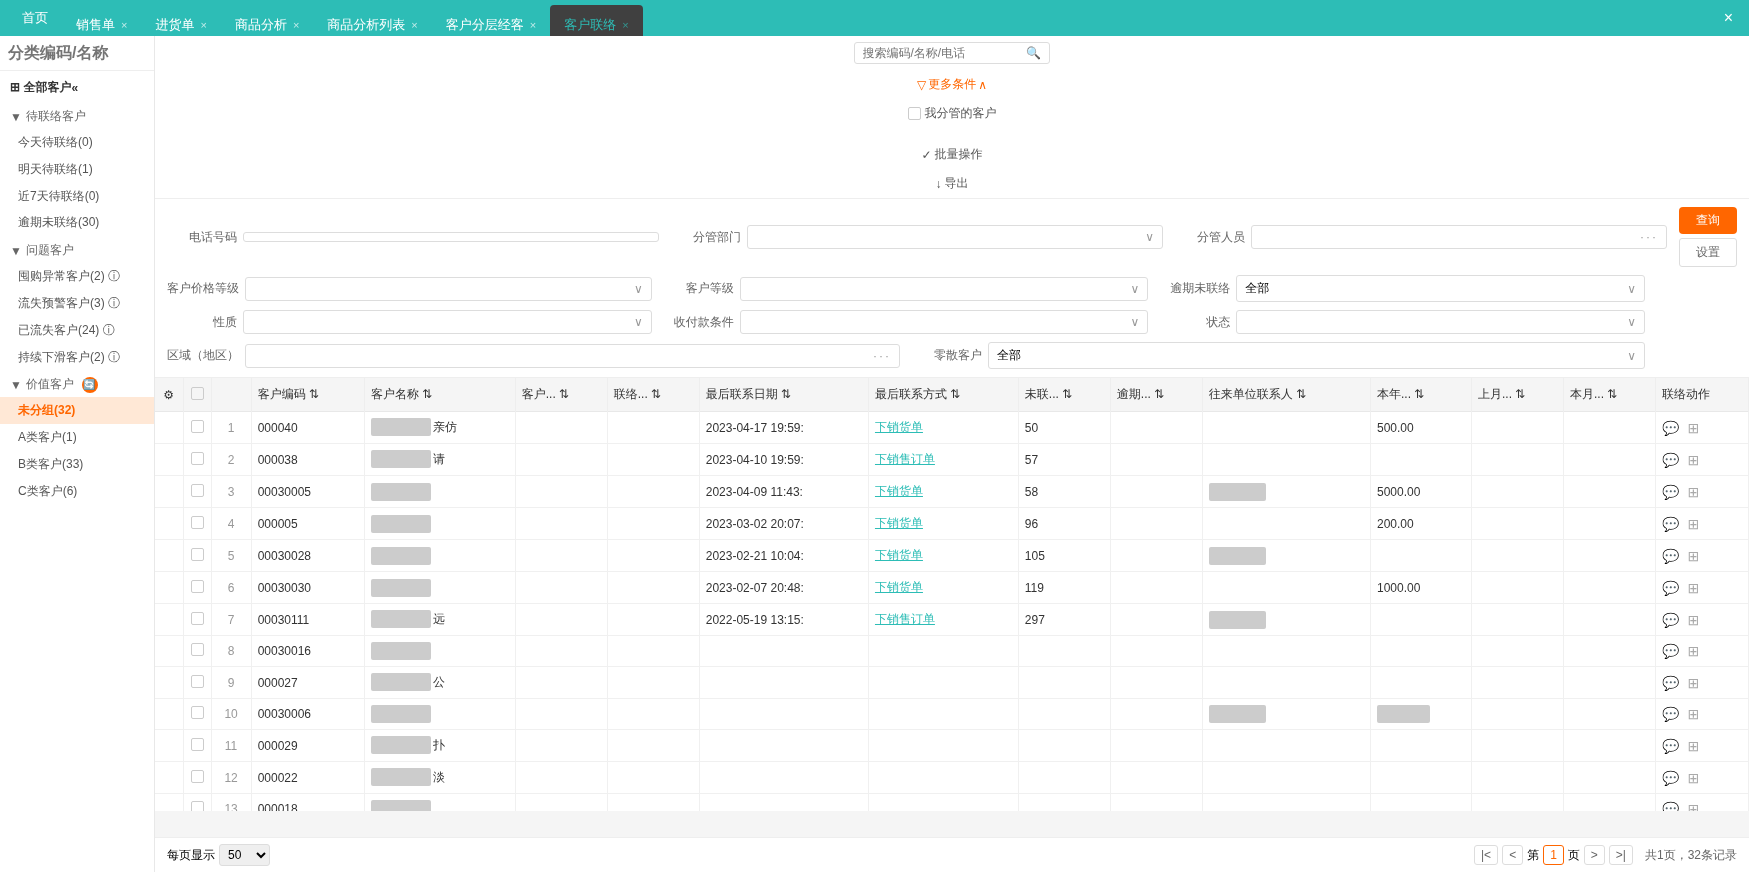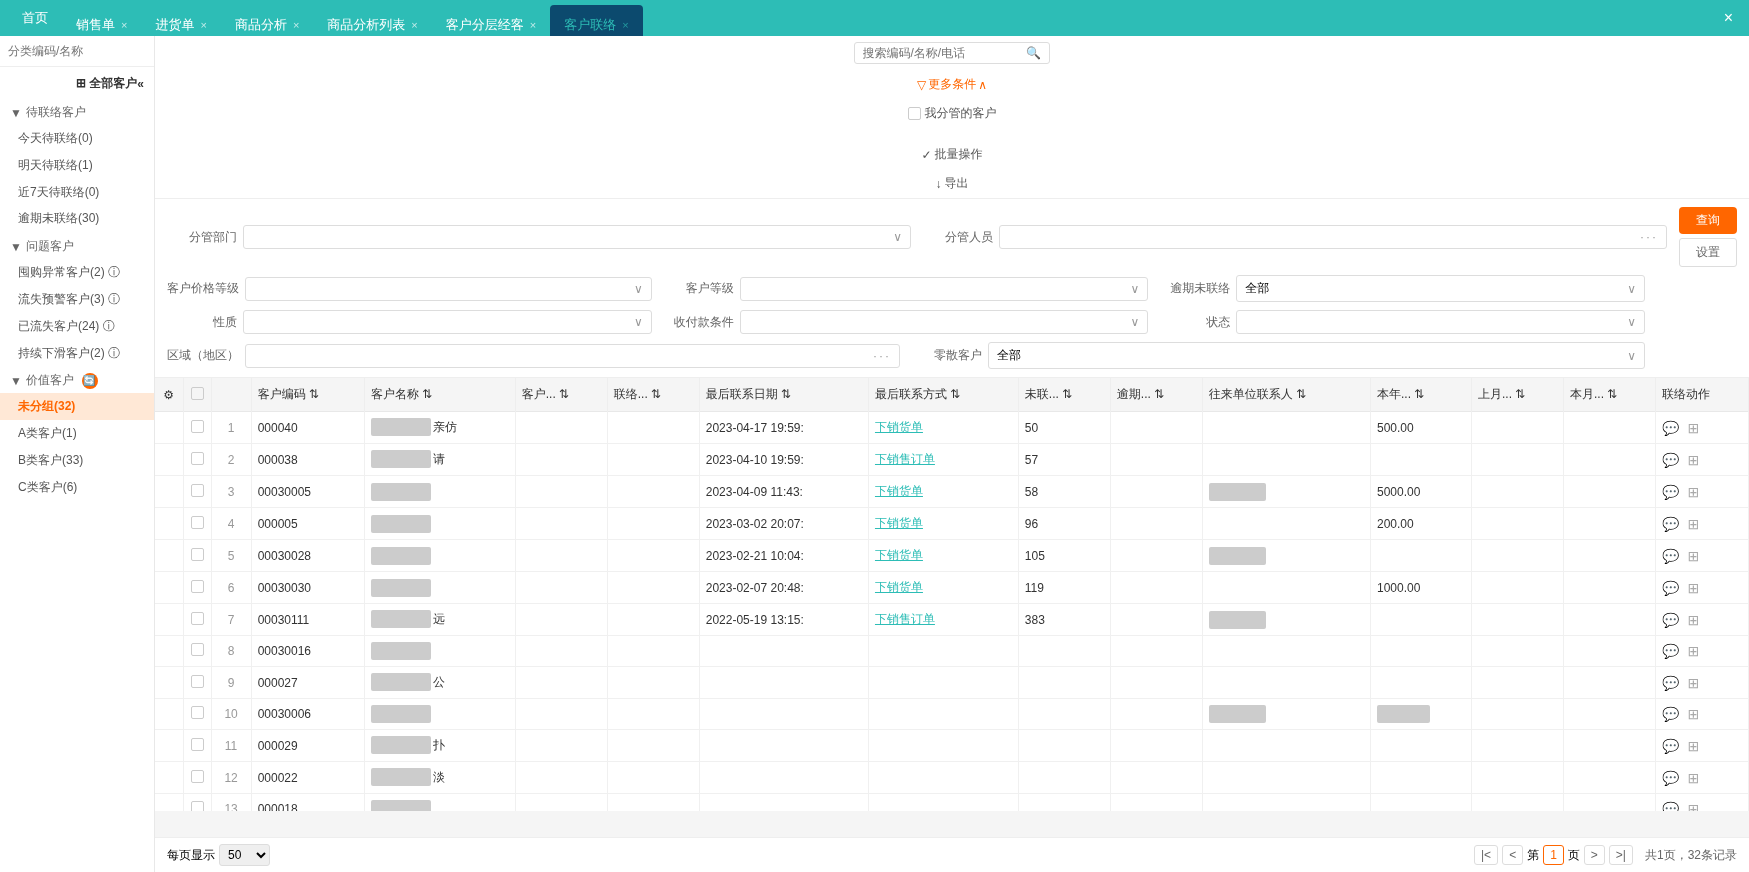--- a/index.html
+++ b/index.html
@@ -20,21 +20,21 @@
       color: #fff;
       cursor: pointer;
       display: flex;
       align-items: center;
       gap: 4px;
       font-size: 13px;
       white-space: nowrap;
       margin-top: 14px;
     }
     .top-nav .tab.active {
-      background: #0c4a6e;
+      background: #404040;
       color: #2dbdb6;
       border-radius: 4px 4px 0 0;
       justify-content: flex-end;
     }
     .top-nav .tab .close-btn {
       font-size: 11px;
       opacity: 0.7;
       margin-left: 2px;
     }
     .top-nav .home-tab {
@@ -71,27 +71,28 @@
       padding: 8px;
       display: flex;
       align-items: center;
       border-bottom: 1px solid #eee;
       gap: 4px;
     }
     .sidebar-search input {
       flex: 1;
       border: none;
       outline: none;
-      font-size: 12px;
+      font-size: 16px;
       color: #999;
+      font-weight: bold;
     }
     .sidebar-section-title {
       display: flex;
       align-items: center;
-      justify-content: flex-end;
+      justify-content: flex-start;
       padding: 8px 10px 6px;
       font-weight: bold;
       color: #333;
       cursor: pointer;
     }
     .sidebar-group-label {
       padding: 6px 10px 4px;
       color: #666;
       font-size: 11px;
       display: flex;
@@ -417,20 +418,24 @@
         <span>批量操作</span>
       </div>
       <div class="export-btn">
         <span>↓</span>
         <span>导出</span>
       </div>
     </div>
 
     <div class="advanced-filter">
       <div class="filter-row">
+        <div class="filter-field">
+          <label>电话号码</label>
+          <div class="field-input" style="border:1px solid #ddd;padding:4px 8px;flex:1;border-radius:3px;"></div>
+        </div>
         <div class="filter-field">
           <label>分管部门</label>
           <div class="field-input">
             <span></span>
               <span class="chevron">∨</span>
           </div>
         </div>
         <div class="filter-field">
           <label>分管人员</label>
           <div class="field-input">
@@ -674,21 +679,21 @@
             <tr>
     <td class="settings-col"></td>
     <td class="check-col"><span class="checkbox-custom"></span></td>
     <td class="row-num">7</td>
     <td>00030111</td>
     <td><span style="background:#ccc;color:transparent;border-radius:2px;padding:2px 20px;margin-right:2px;">&nbsp;&nbsp;&nbsp;&nbsp;&nbsp;&nbsp;</span><span style="color:#333;">远</span></td>
     <td></td>
     <td></td>
     <td>2022-05-19 13:15:</td>
     <td><span class="link-text">下销售订单</span></td>
-    <td>383</td>
+    <td>297</td>
     <td></td>
     <td><span style="background:#ccc;color:transparent;border-radius:2px;padding:2px 20px;">&nbsp;&nbsp;&nbsp;&nbsp;&nbsp;</span></td>
     <td></td>
     <td></td>
     <td></td>
     <td>
       <div class="action-icons">
         <span class="action-icon" title="联络">💬</span>
         <span class="action-icon" title="更多">⊞</span>
       </div>

